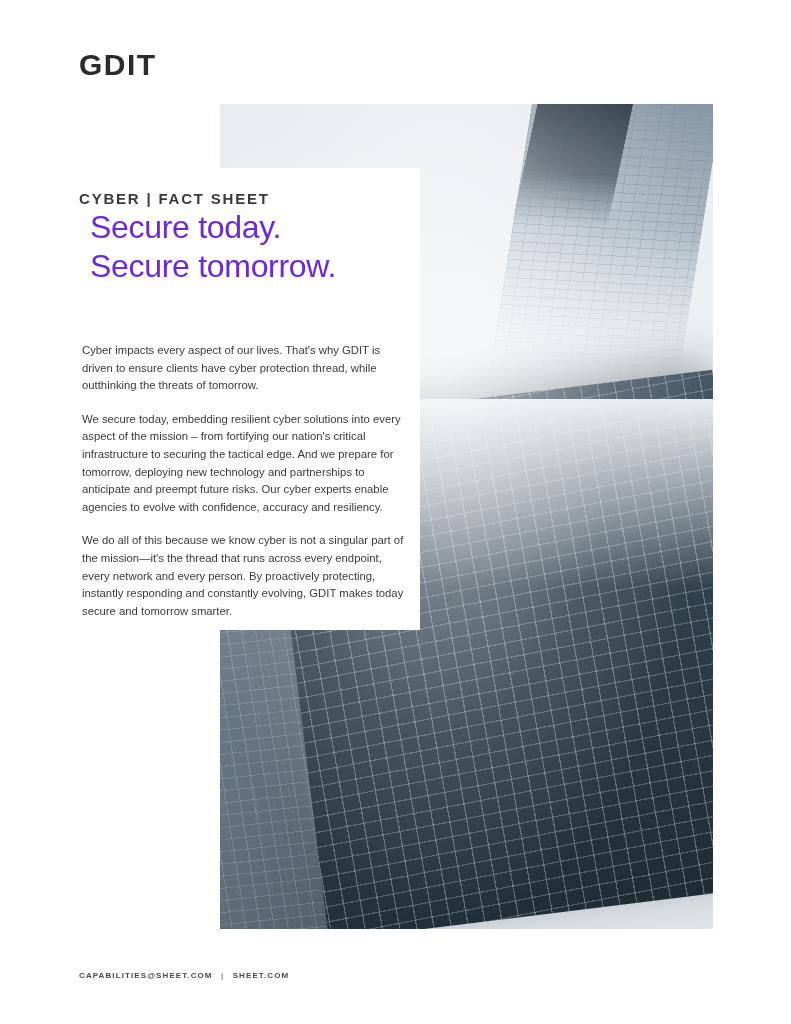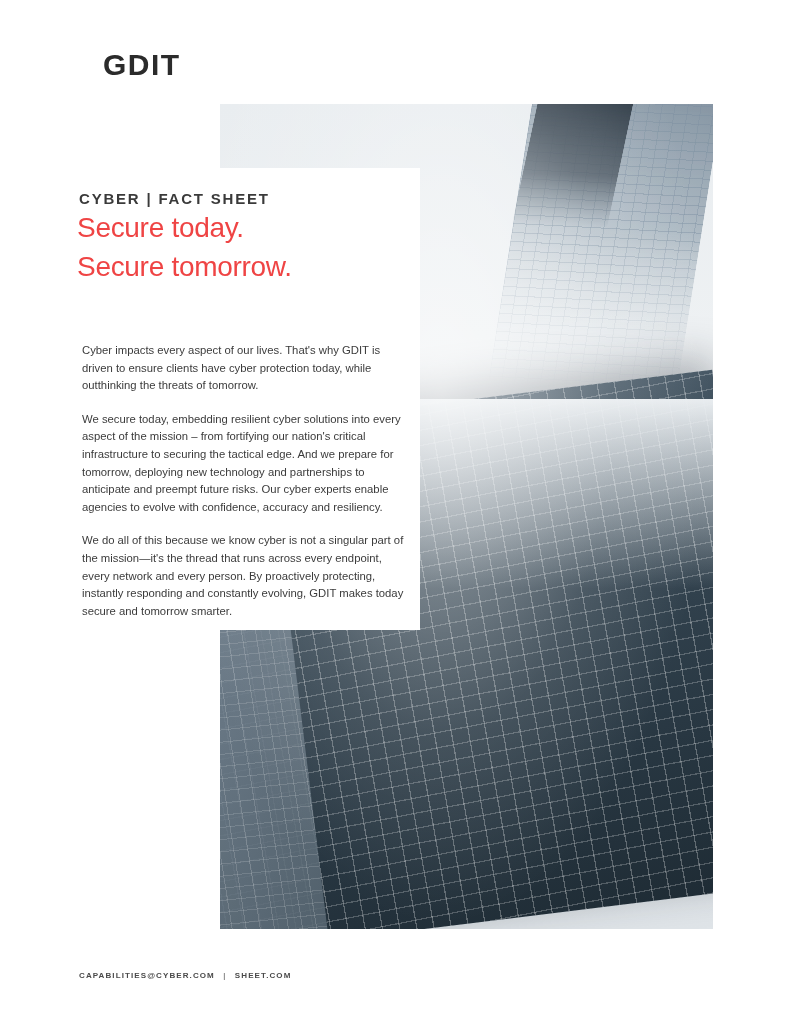--- a/index.html
+++ b/index.html
@@ -23,21 +23,20 @@
   .logo {
     position: absolute;
     left: 79px;
     top: 50px;
     font-family: "Liberation Sans", sans-serif;
     font-weight: bold;
     font-size: 30px;
     letter-spacing: 1.5px;
     color: #2b2b2b;
     line-height: 1;
-    margin-left: 24px;
   }
 
   
   .photo {
     position: absolute;
     left: 220px;
     top: 104px;
     width: 493px;
     height: 825px;
     overflow: hidden;
@@ -153,26 +152,26 @@
     left: 79px;
     top: 190px;
     font-size: 15px;
     letter-spacing: 1.8px;
     color: #3a3a3a;
     font-weight: bold;
   }
 
   .headline {
     position: absolute;
-    left: 77px;
+    left: 90px;
     top: 208px;
     width: 340px;
-    font-size: 28px;
+    font-size: 32px;
     line-height: 39px;
-    color: #ef4444;
+    color: #6d28d9;
     font-weight: normal;
     letter-spacing: -0.3px;
   }
   .headline .l2 { display: block; }
 
   .body-copy {
     position: absolute;
     left: 82px;
     top: 342px;
     width: 326px;
@@ -216,24 +215,24 @@
   <div class="panel"></div>
 
   <div class="eyebrow">CYBER  |  FACT SHEET</div>
 
   <div class="headline">
     <span class="l1">Secure today.</span>
     <span class="l2">Secure tomorrow.</span>
   </div>
 
   <div class="body-copy">
-    <p>Cyber impacts every aspect of our lives. That's why GDIT is driven to ensure clients have cyber protection today, while outthinking the threats of tomorrow.</p>
+    <p>Cyber impacts every aspect of our lives. That's why GDIT is driven to ensure clients have cyber protection thread, while outthinking the threats of tomorrow.</p>
     <p>We secure today, embedding resilient cyber solutions into every aspect of the mission – from fortifying our nation's critical infrastructure to securing the tactical edge. And we prepare for tomorrow, deploying new technology and partnerships to anticipate and preempt future risks. Our cyber experts enable agencies to evolve with confidence, accuracy and resiliency.</p>
     <p>We do all of this because we know cyber is not a singular part of the mission—it's the thread that runs across every endpoint, every network and every person. By proactively protecting, instantly responding and constantly evolving, GDIT makes today secure and tomorrow smarter.</p>
   </div>
 
   <div class="footer">
-    <span>CAPABILITIES@CYBER.COM</span>
+    <span>CAPABILITIES@SHEET.COM</span>
     <span class="sep">|</span>
     <span>SHEET.COM</span>
   </div>
 
 </div>
 
 </body></html>

